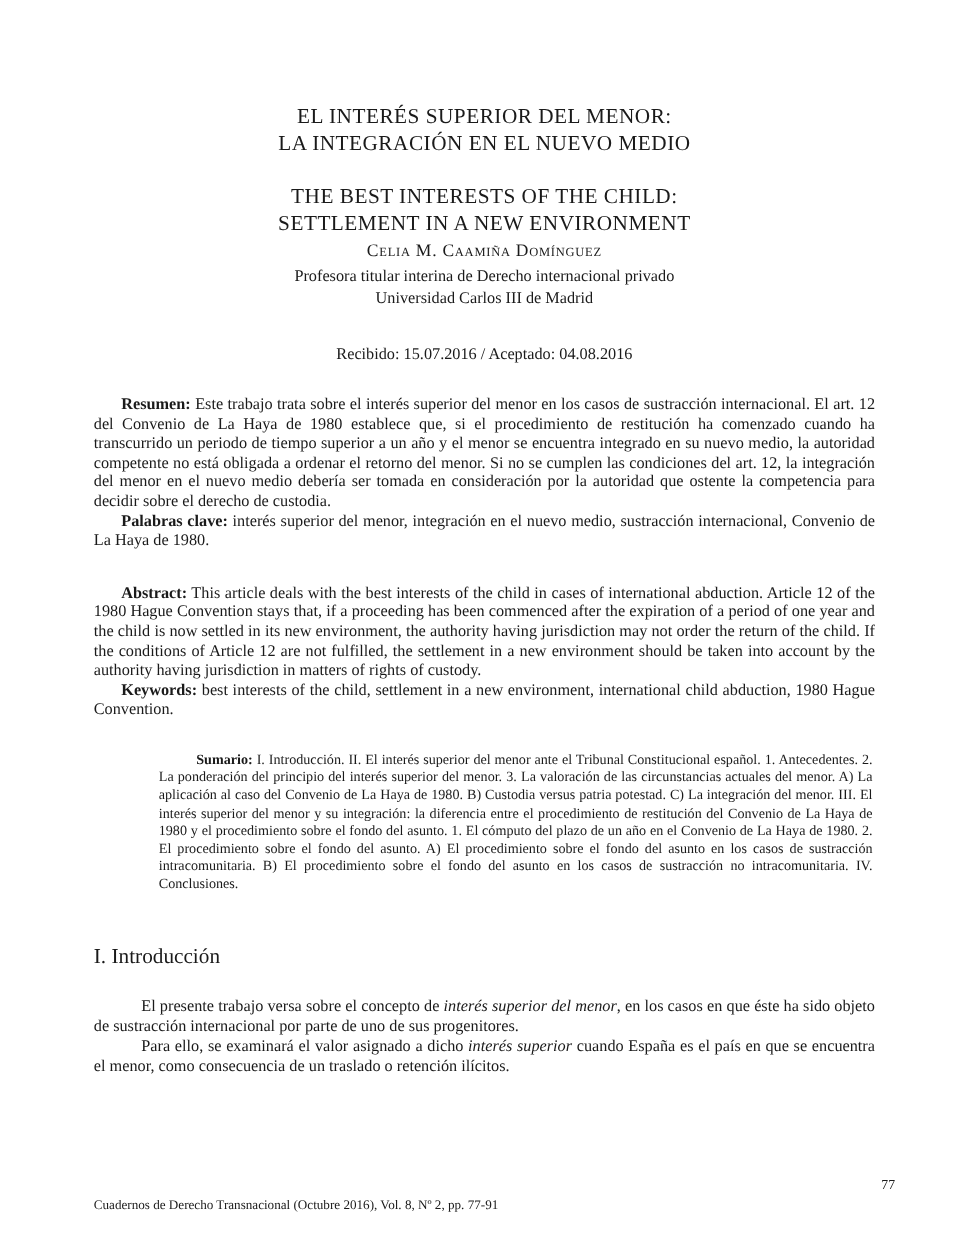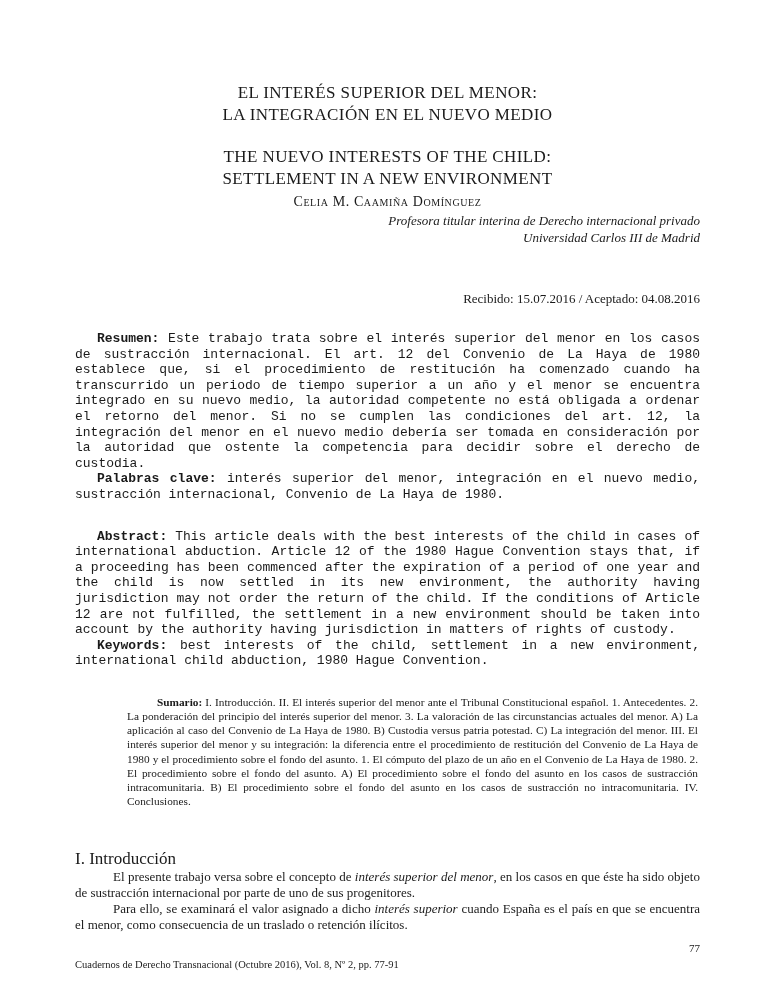--- a/index.html
+++ b/index.html
@@ -28,39 +28,37 @@
   }
   .title + .title { margin-top: 20px; }
   .author {
     text-align: center;
     font-variant: small-caps;
     font-size: 14px;
     letter-spacing: 0.6px;
     margin-top: 4px;
   }
   .affiliation {
-    text-align: right;
-    font-style: italic;
+    text-align: center;
     font-size: 13px;
     line-height: 17px;
     margin-top: 2px;
   }
   .meta {
     text-align: center;
     font-size: 13px;
     line-height: 17px;
   }
-  .meta.received { margin-top: 44px; text-align: right; }
+  .meta.received { margin-top: 28px; }
   .meta.doi { margin-top: 4px; }
   .para {
     font-size: 13px;
     line-height: 15.6px;
     text-align: justify;
     margin: 0;
-    font-family: Liberation Mono, monospace;
   }
   .para.abstract-block { margin-top: 26px; }
   .para.first-block { margin-top: 24px; }
   .indent1 { text-indent: 22px; }
   .bold { font-weight: bold; }
   .italic { font-style: italic; }
   .sumario {
     margin: 26px 2px 0 52px;
     font-size: 11.3px;
     line-height: 14.2px;
@@ -72,48 +70,48 @@
     font-weight: normal;
     margin-top: 40px;
   }
   .body-para {
     font-size: 13px;
     line-height: 16px;
     text-align: justify;
     text-indent: 38px;
     margin: 0;
   }
-  .body-para.first { }
+  .body-para.first { margin-top: 22px; }
   .footer {
     position: absolute;
     left: 75px;
     bottom: 22px;
     font-size: 10.5px;
     line-height: 14px;
     color: #1a1a1a;
   }
   .page-number {
     position: absolute;
-    right: 68px;
+    right: 52px;
     bottom: 40px;
     font-size: 11px;
   }
 </style>
 </head>
 <body>
 
 <div class="page">
 
   <div class="title">
     <div>EL INTERÉS SUPERIOR DEL MENOR:</div>
     <div>LA INTEGRACIÓN EN EL NUEVO MEDIO</div>
   </div>
 
   <div class="title">
-    <div>THE NUEVO INTERESTS OF THE CHILD:</div>
+    <div>THE BEST INTERESTS OF THE CHILD:</div>
     <div>SETTLEMENT IN A NEW ENVIRONMENT</div>
   </div>
 
   <div class="author">Celia M. Caamiña Domínguez</div>
 
   <div class="affiliation">
     <div>Profesora titular interina de Derecho internacional privado</div>
     <div>Universidad Carlos III de Madrid</div>
   </div>
 

